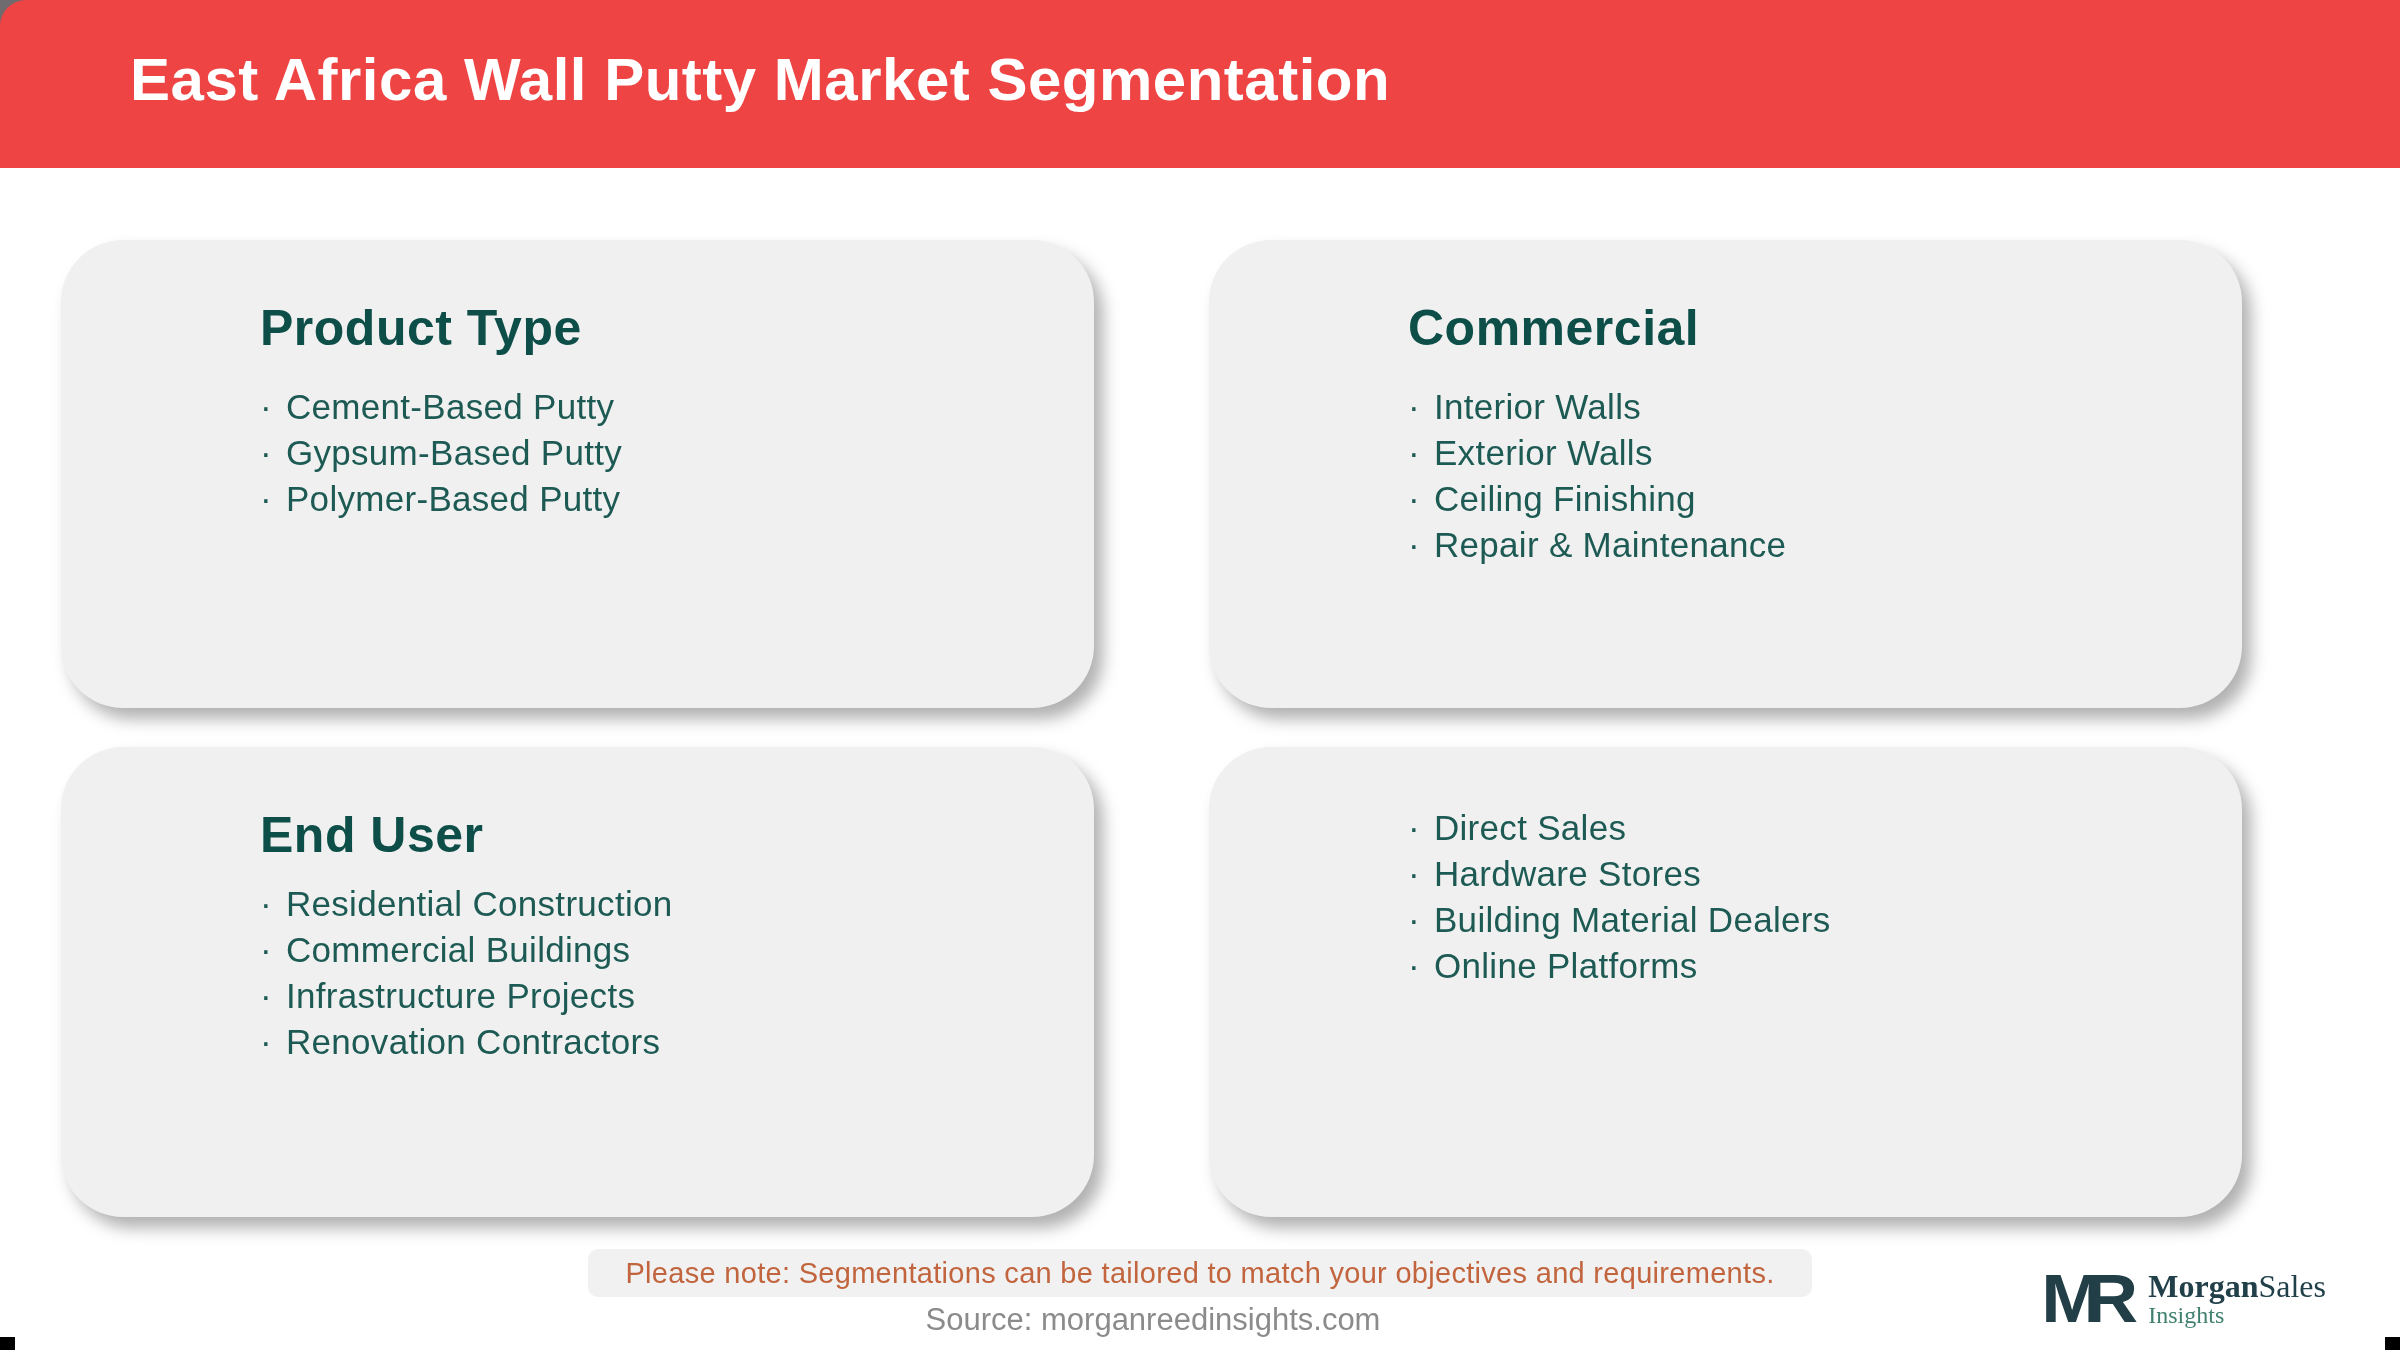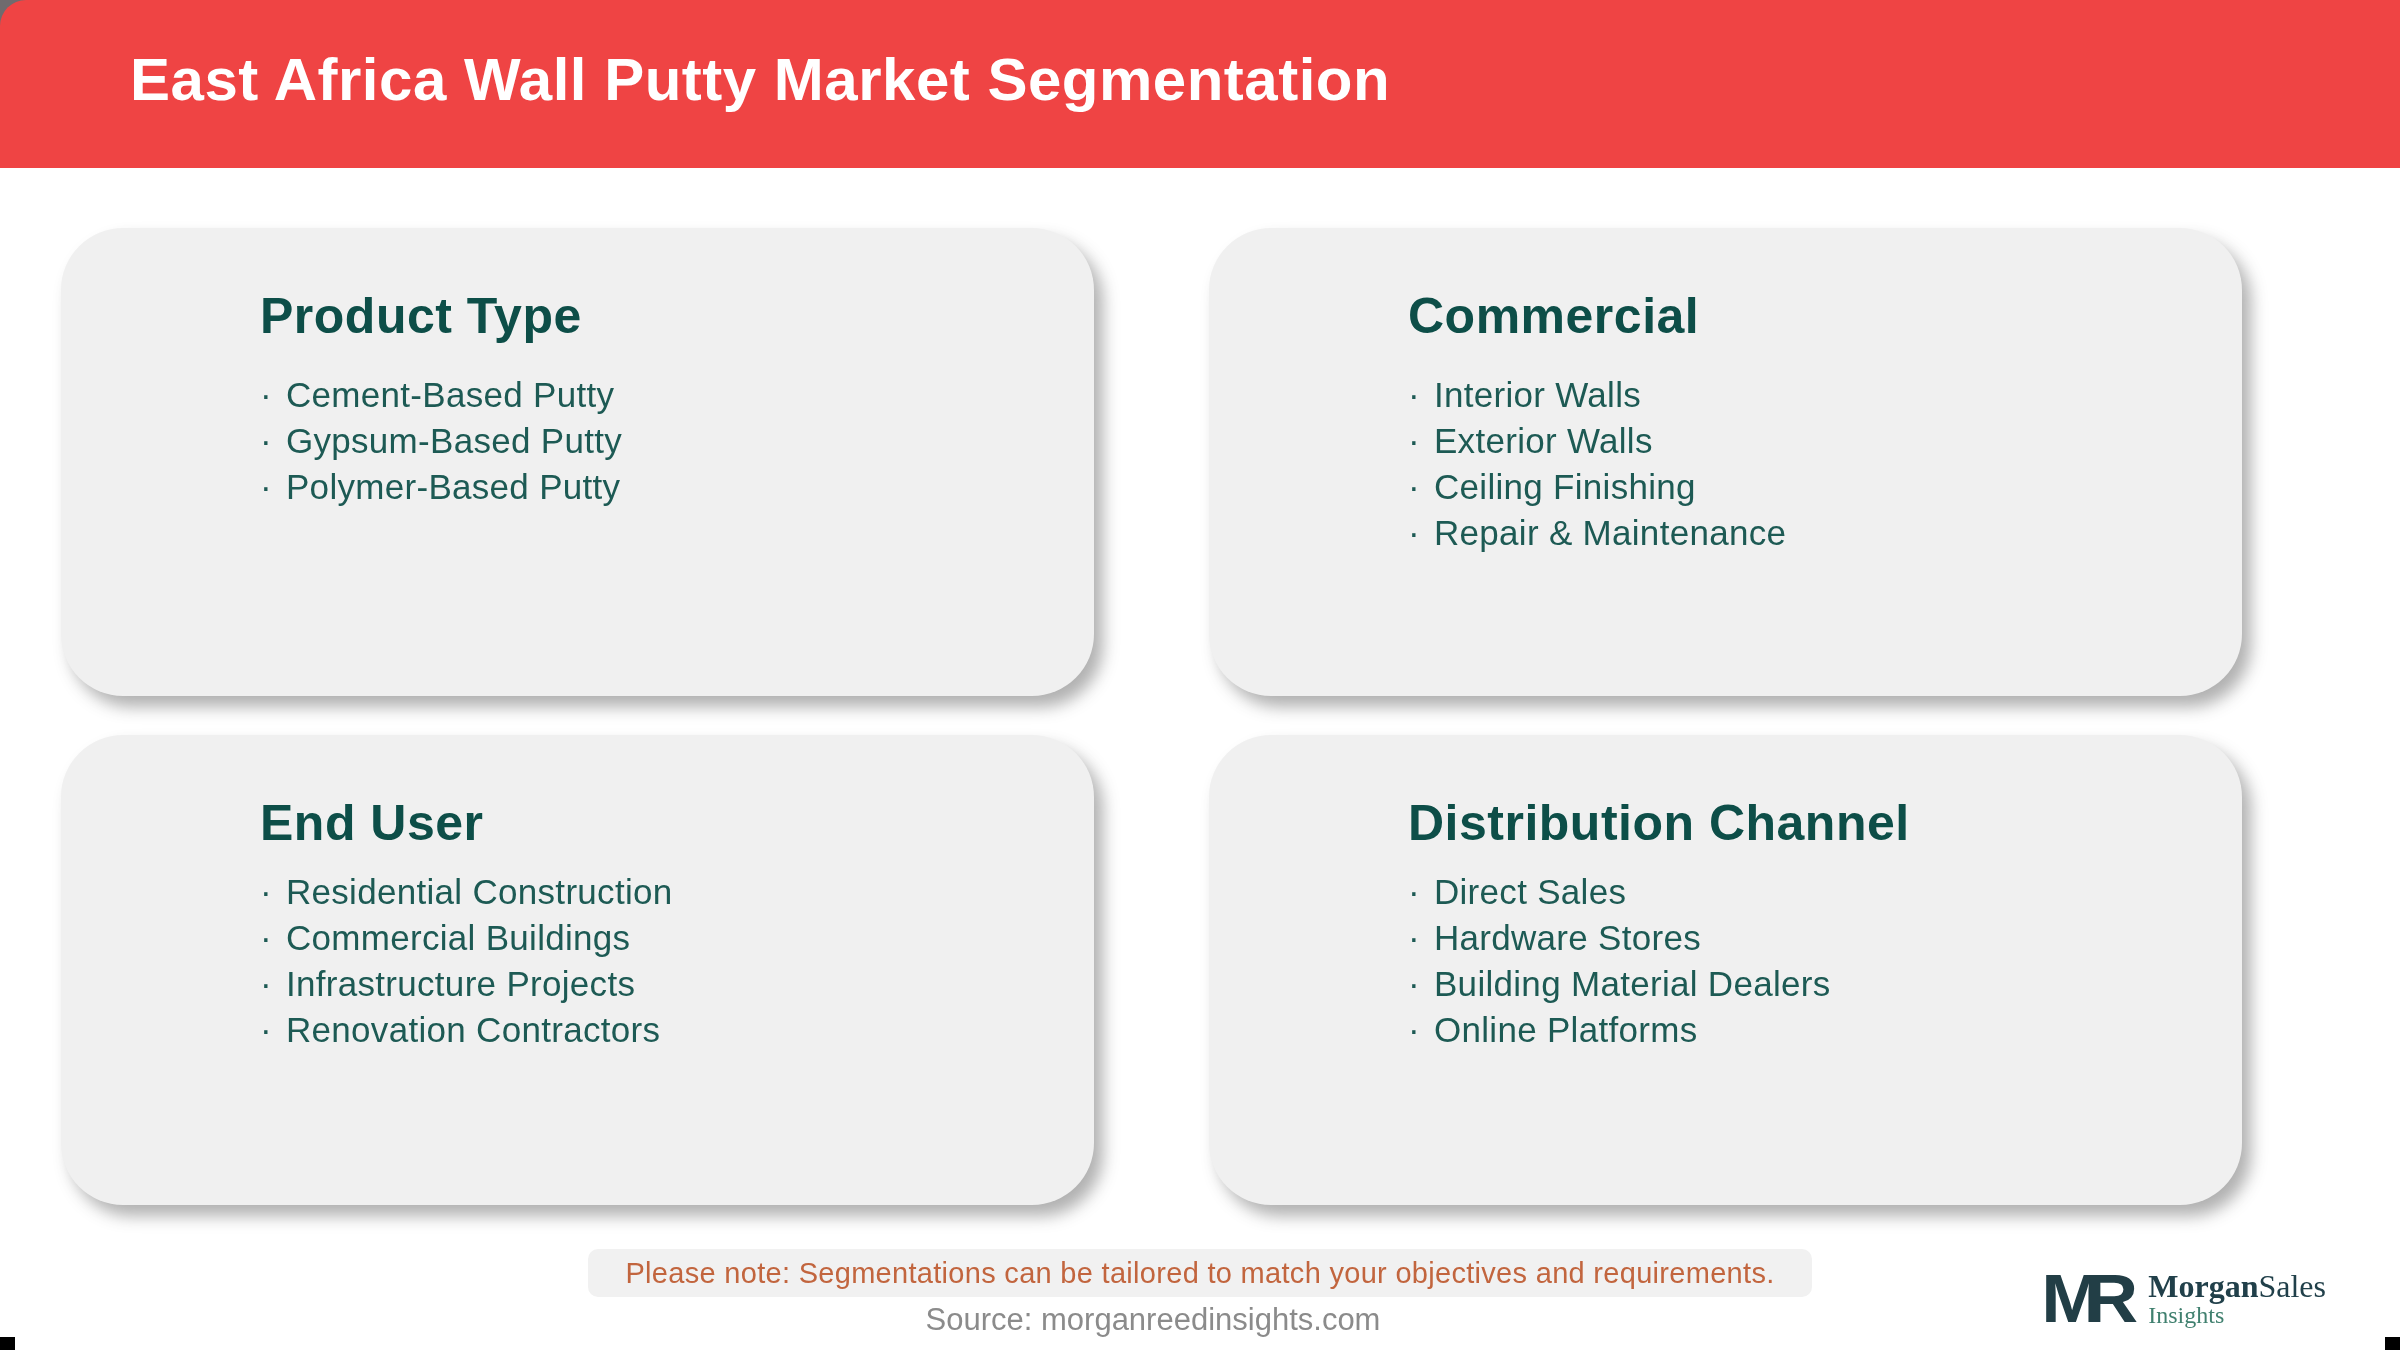--- a/index.html
+++ b/index.html
@@ -17,21 +17,21 @@
     background:#ef4444;display:flex;align-items:center;
     border-top-left-radius:26px;z-index:1;
   }
   .header h1{
     margin:0 0 10px 130px;color:#ffffff;font-size:60px;font-weight:700;
     letter-spacing:0.5px;
   }
 
   
   .cards{
-    position:absolute;left:61px;top:228px;
+    position:absolute;left:61px;top:240px;
     display:grid;grid-template-columns:1033px 1033px;grid-template-rows:468px 470px;
     column-gap:115px;row-gap:39px;
   }
   .card{
     background:#f0f0f0;border-radius:62px;
     box-shadow:9px 11px 16px rgba(60,60,60,0.40);
     box-sizing:border-box;padding:58px 60px 0 199px;
   }
   .card h2{
     margin:0;color:#0d4e48;font-size:50px;font-weight:700;line-height:1.2;
@@ -115,21 +115,20 @@
     <h2>End User</h2>
     <ul>
       <li>Residential Construction</li>
       <li>Commercial Buildings</li>
       <li>Infrastructure Projects</li>
       <li>Renovation Contractors</li>
     </ul>
   </div>
 
   <div class="card bottom">
-    <h2>Distribution Channel</h2>
     <ul>
       <li>Direct Sales</li>
       <li>Hardware Stores</li>
       <li>Building Material Dealers</li>
       <li>Online Platforms</li>
     </ul>
   </div>
 
 </div>
 

